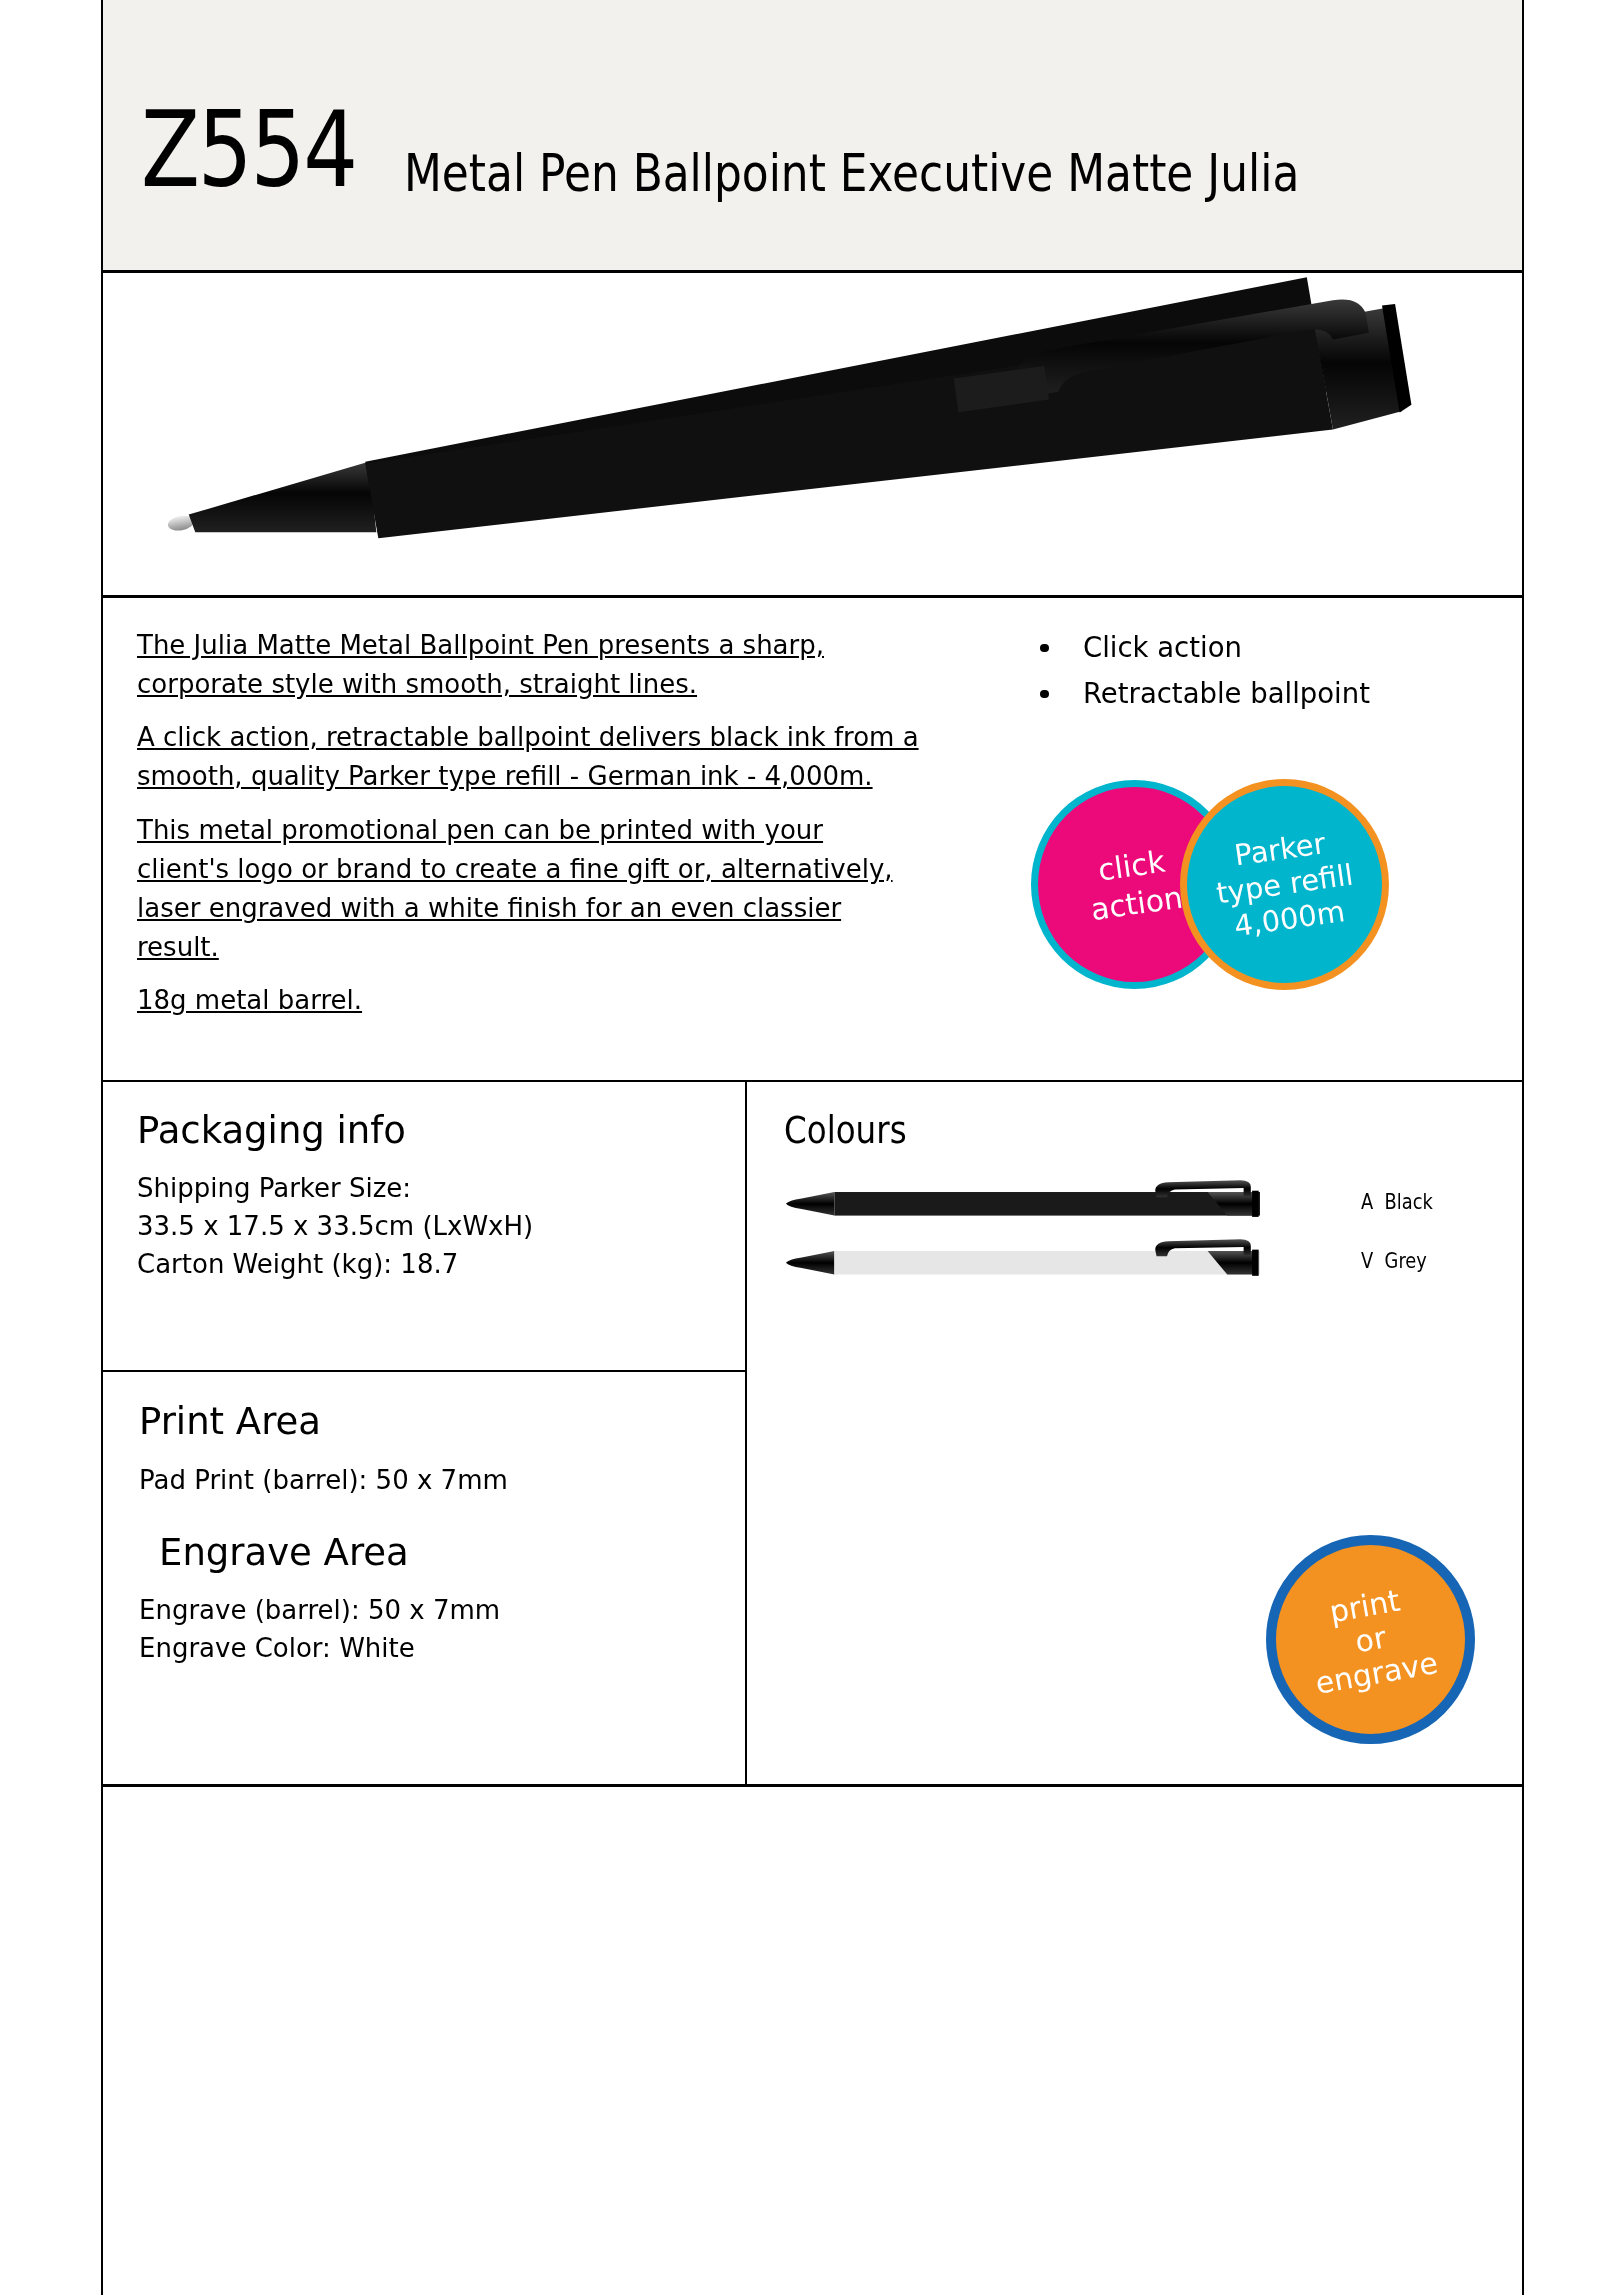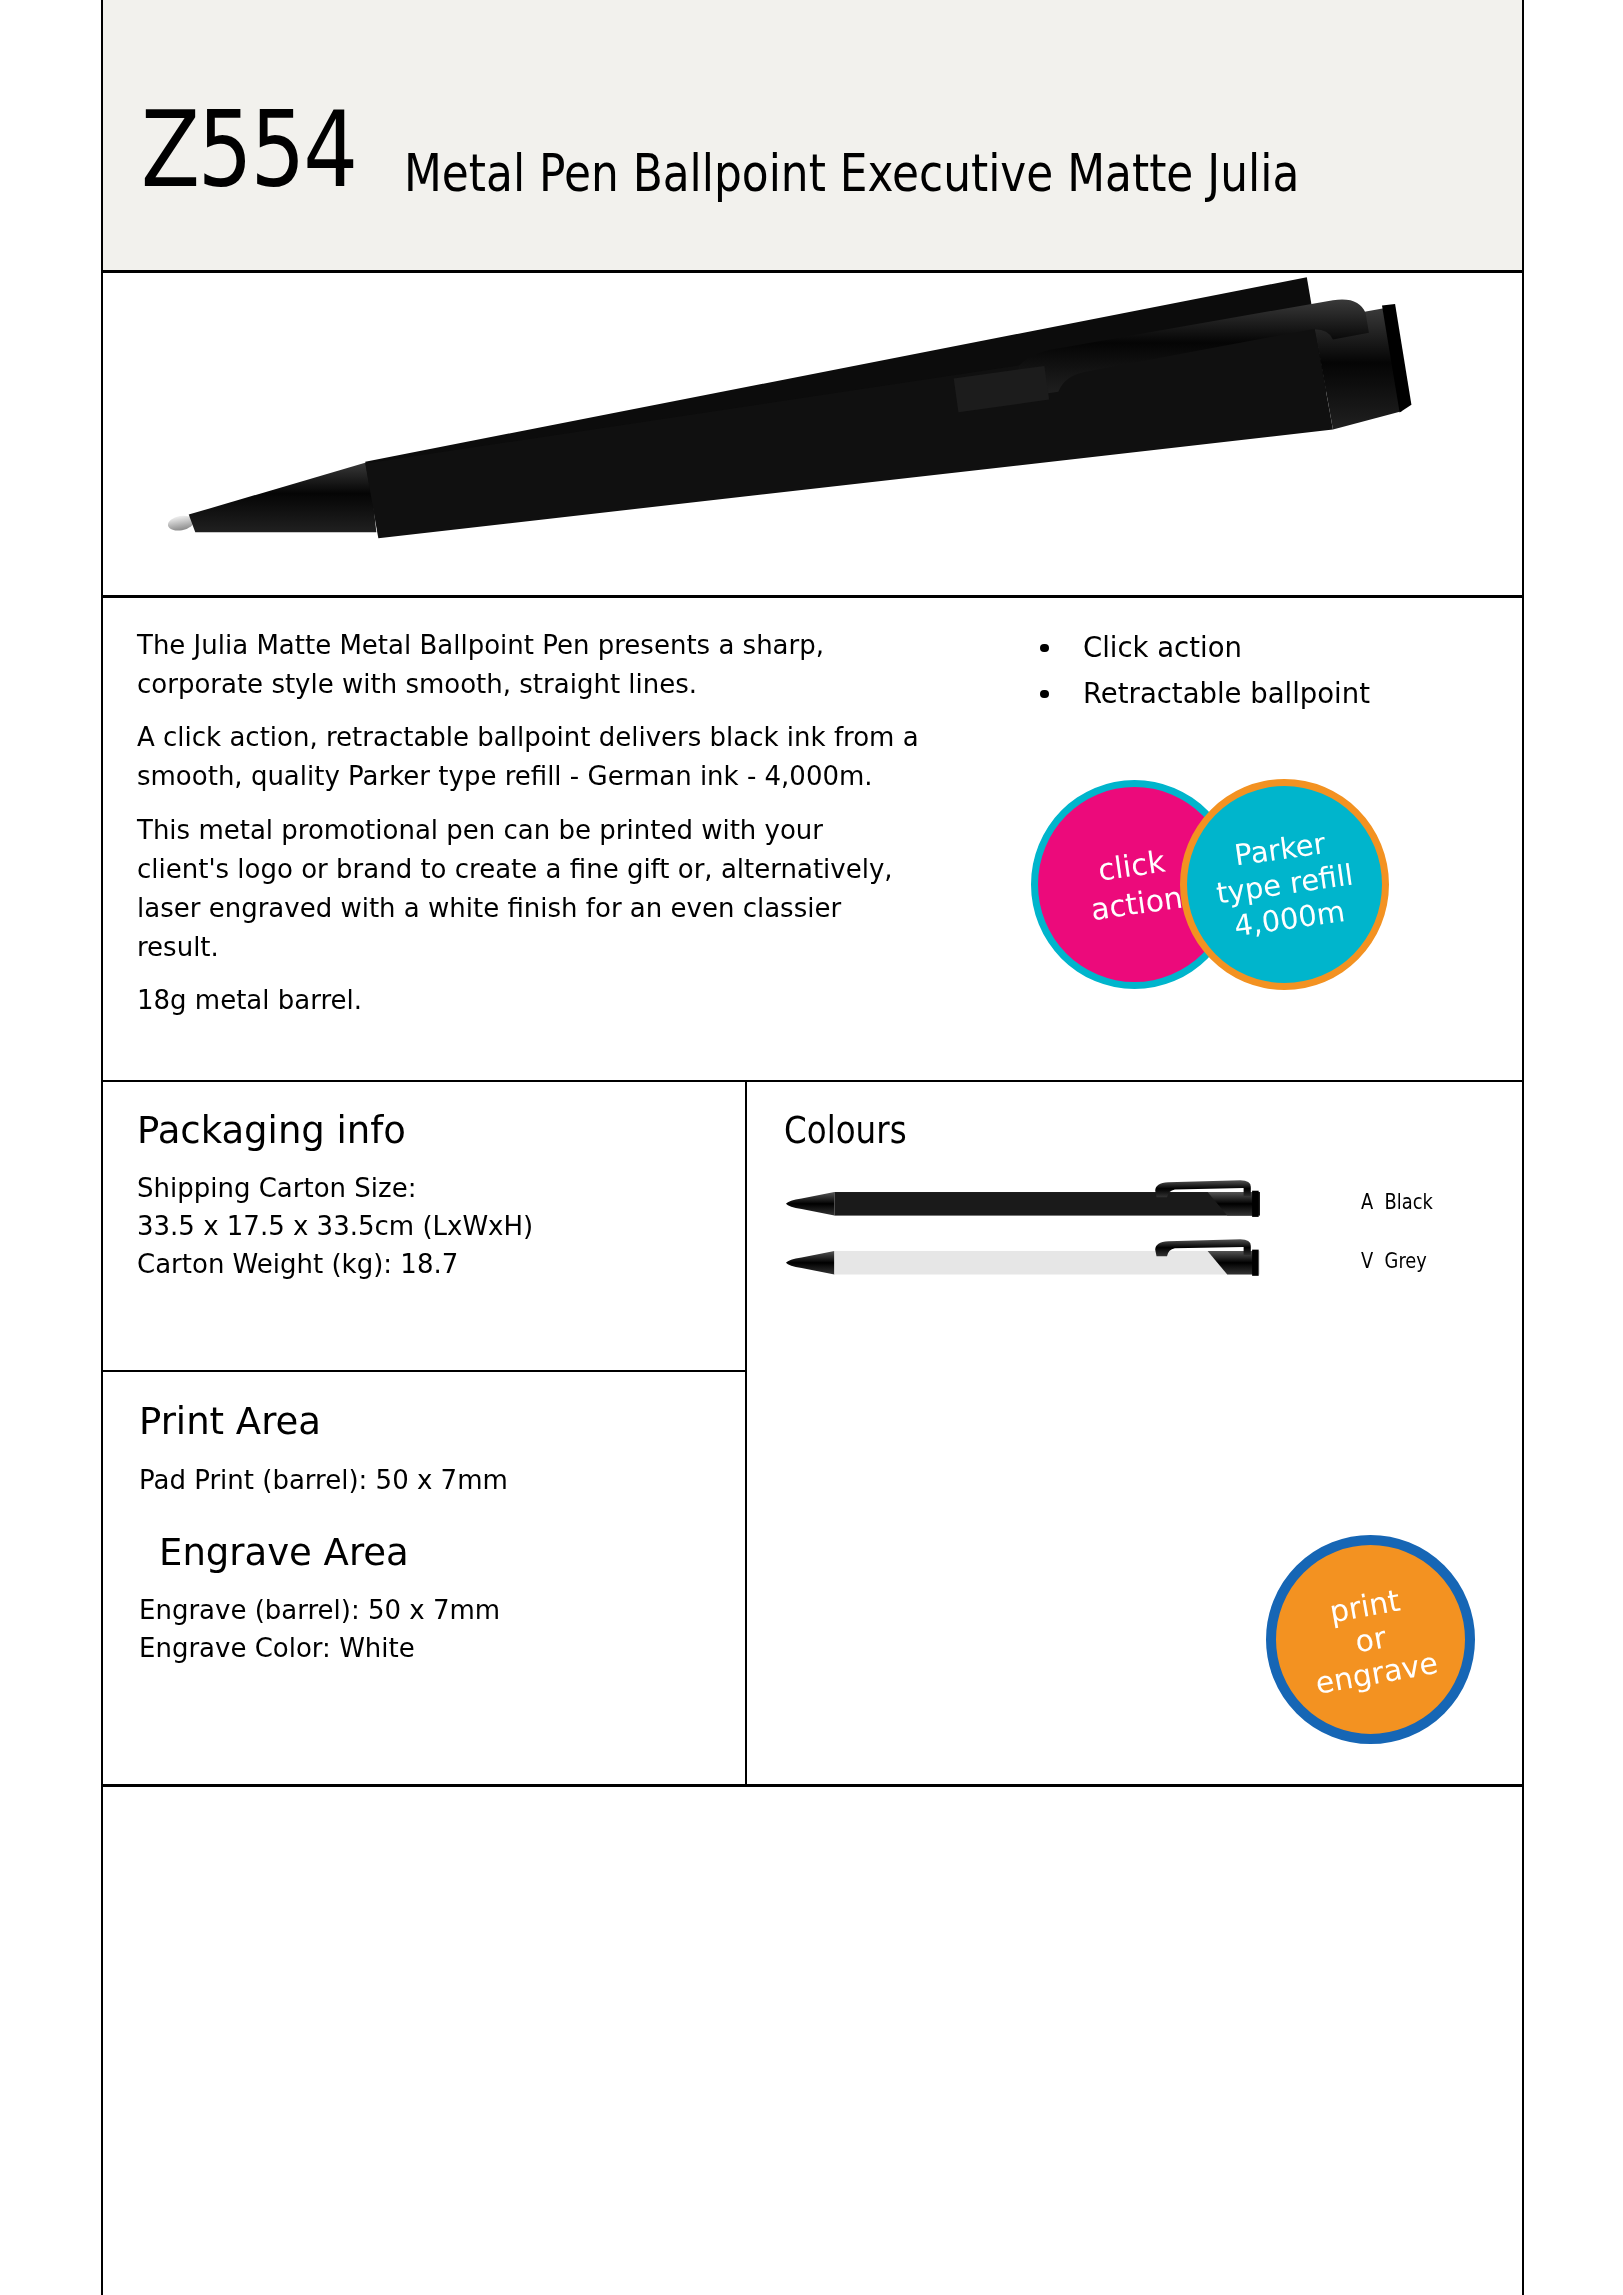--- a/index.html
+++ b/index.html
@@ -12,21 +12,21 @@
 
   .header { position: absolute; left: 103px; top: 0; width: 1419px; height: 271px; background: #f2f1ed; }
   .code { position: absolute; left: 38px; top: 98px; font-size: 105px; font-weight: 400;
           letter-spacing: -2.6px; transform: scaleX(0.82); transform-origin: left top; line-height: 1; }
   .title { position: absolute; left: 301px; top: 148px; font-size: 51px; line-height: 1;
            transform: scaleX(0.86); transform-origin: left top; white-space: nowrap; }
 
   .hero { position: absolute; left: 103px; top: 274px; width: 1419px; height: 323px; }
 
   .desc { position: absolute; left: 137px; top: 626px; width: 785px; font-size: 26px; line-height: 39px; }
-  .desc p { margin: 0 0 14.4px 0; }
+  .desc p { margin: 0 0 14.4px 0; text-decoration: underline; }
   .bullets { position: absolute; left: 1040px; top: 628px; margin: 0; padding: 0; list-style: none; font-size: 27.5px; }
   .bullets li { height: 46px; line-height: 39px; position: relative; padding-left: 43px; }
   .bullets li .dot { position: absolute; left: 0; top: 15.7px; width: 8.5px; height: 8.5px; border-radius: 50%; background: #000; }
 
   .badge { position: absolute; border-radius: 50%; box-sizing: border-box; display: flex; align-items: center; justify-content: center; color: #fff; text-align: center; }
   .badge .txt { font-size: 30px; line-height: 38px; white-space: pre-line; }
 
   .sec-h { position: absolute; font-size: 37px; line-height: 1; }
   .sec-body { position: absolute; font-size: 26px; line-height: 38px; }
   .sec-body div { white-space: nowrap; }
@@ -95,21 +95,21 @@
   <span class="txt" style="transform:rotate(-8deg); display:block; font-size:29px; line-height:35px;">Parker
 type refill
 4,000m</span>
 </div>
 
 <div class="hline" style="left:101px; top:1080px; width:1423px; height:2px;"></div>
 <div class="vline" style="left:745px; top:1080px; width:2px; height:706px;"></div>
 
 <div class="sec-h" style="left:137px; top:1112px;">Packaging info</div>
 <div class="sec-body" style="left:137px; top:1169px;">
-  <div>Shipping Carton Size:</div>
+  <div>Shipping Parker Size:</div>
   <div>33.5 x 17.5 x 33.5cm (LxWxH)</div>
   <div>Carton Weight (kg): 18.7</div>
 </div>
 <div class="hline" style="left:101px; top:1370px; width:645px; height:2px;"></div>
 
 <div class="sec-h" style="left:139px; top:1403px;">Print Area</div>
 <div class="sec-body" style="left:139px; top:1461px;text-align:right;">
   <div>Pad Print (barrel): 50 x 7mm</div>
 </div>
 <div class="sec-h" style="left:139px; top:1534px;margin-left:20px;">Engrave Area</div>

